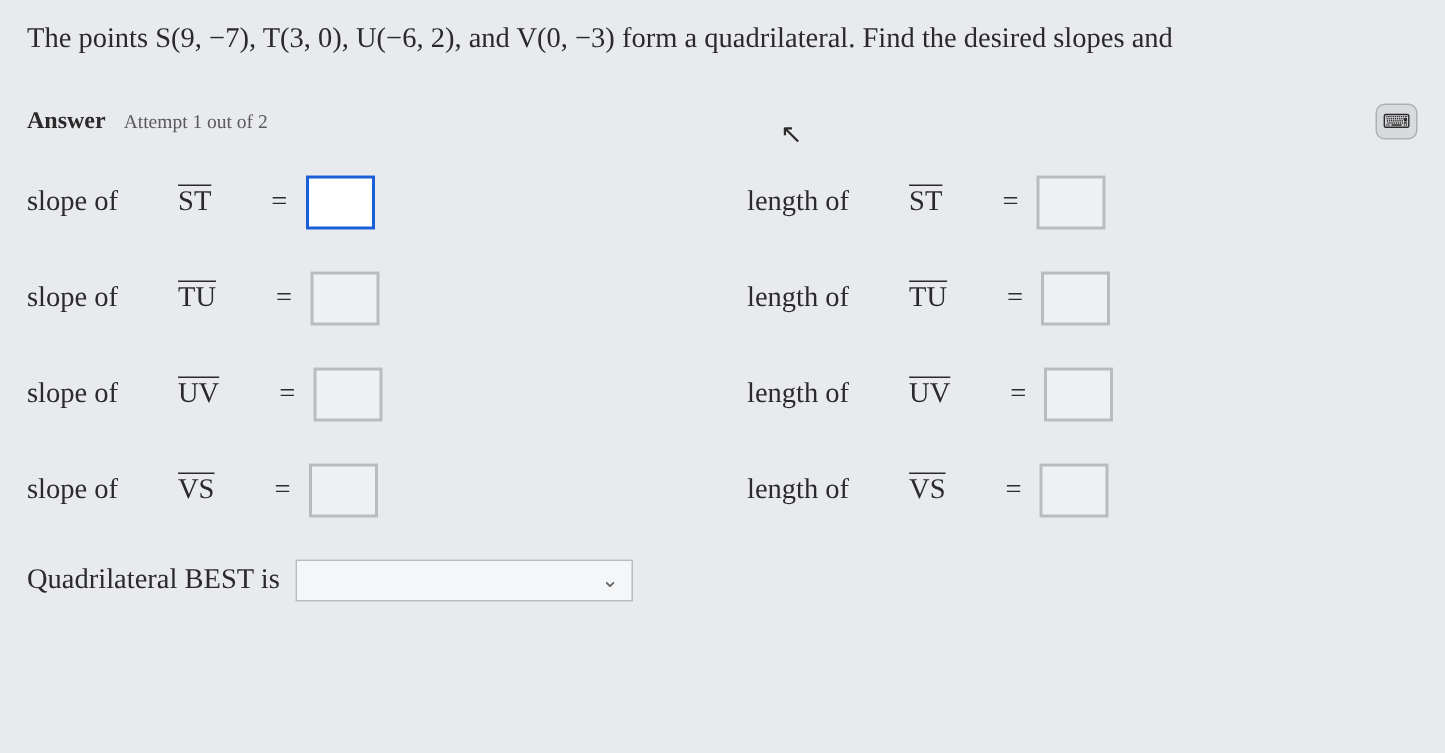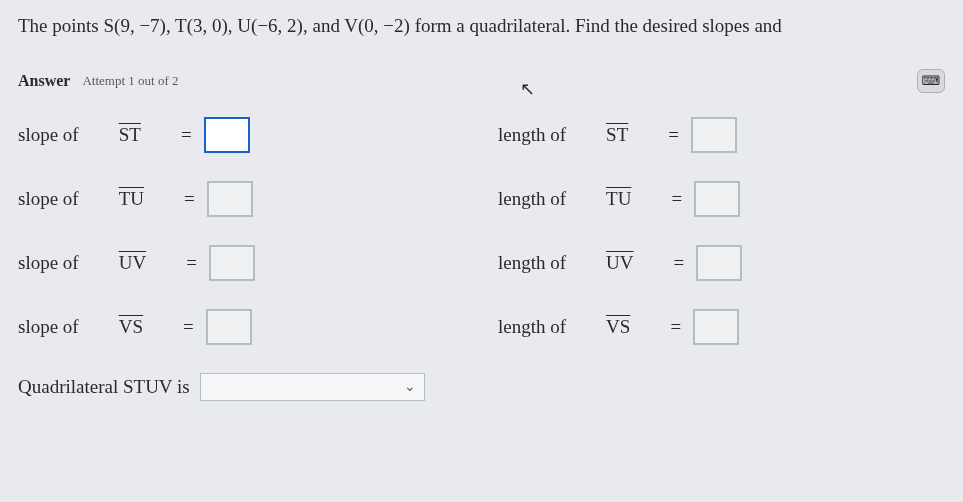--- a/index.html
+++ b/index.html
@@ -116,21 +116,21 @@
       position: absolute;
       top: 78px; left: 520px;
       font-size: 18px;
       pointer-events: none;
     }
   </style>
 </head>
 <body>
 
 <div class="question">
-  <span>The points </span><span>S(9, −7), T(3, 0), U(−6, 2),</span><span> and </span><span>V(0, −2)</span><span> form a quadrilateral. Find the desired slopes and</span><br>
+  <span>The points </span><span>S(9, −7), T(3, 0), U(−6, 2),</span><span> and </span><span>V(0, −3)</span><span> form a quadrilateral. Find the desired slopes and</span><br>
 </div>
 
 <div class="cursor-arrow">↖</div>
 
 <div class="answer-row">
   <div class="left">
     <span class="answer-label">Answer</span>
     <span class="attempt">Attempt 1 out of 2</span>
   </div>
   <div class="keyboard-btn">
@@ -211,20 +211,20 @@
         <span>length of </span>
           <span class="overline">VS</span>
           <span> =</span>
       </span>
       <input class="input-box" style="">
     </div>
   </div>
 
   <div class="row bottom-row">
     <div class="col-left">
-      <span class="seg-label">Quadrilateral STUV is</span>
+      <span class="seg-label">Quadrilateral BEST is</span>
       <div class="dropdown">
         <span>⌄</span>
       </div>
     </div>
   </div>
 
 </div>
 
 </body></html>

